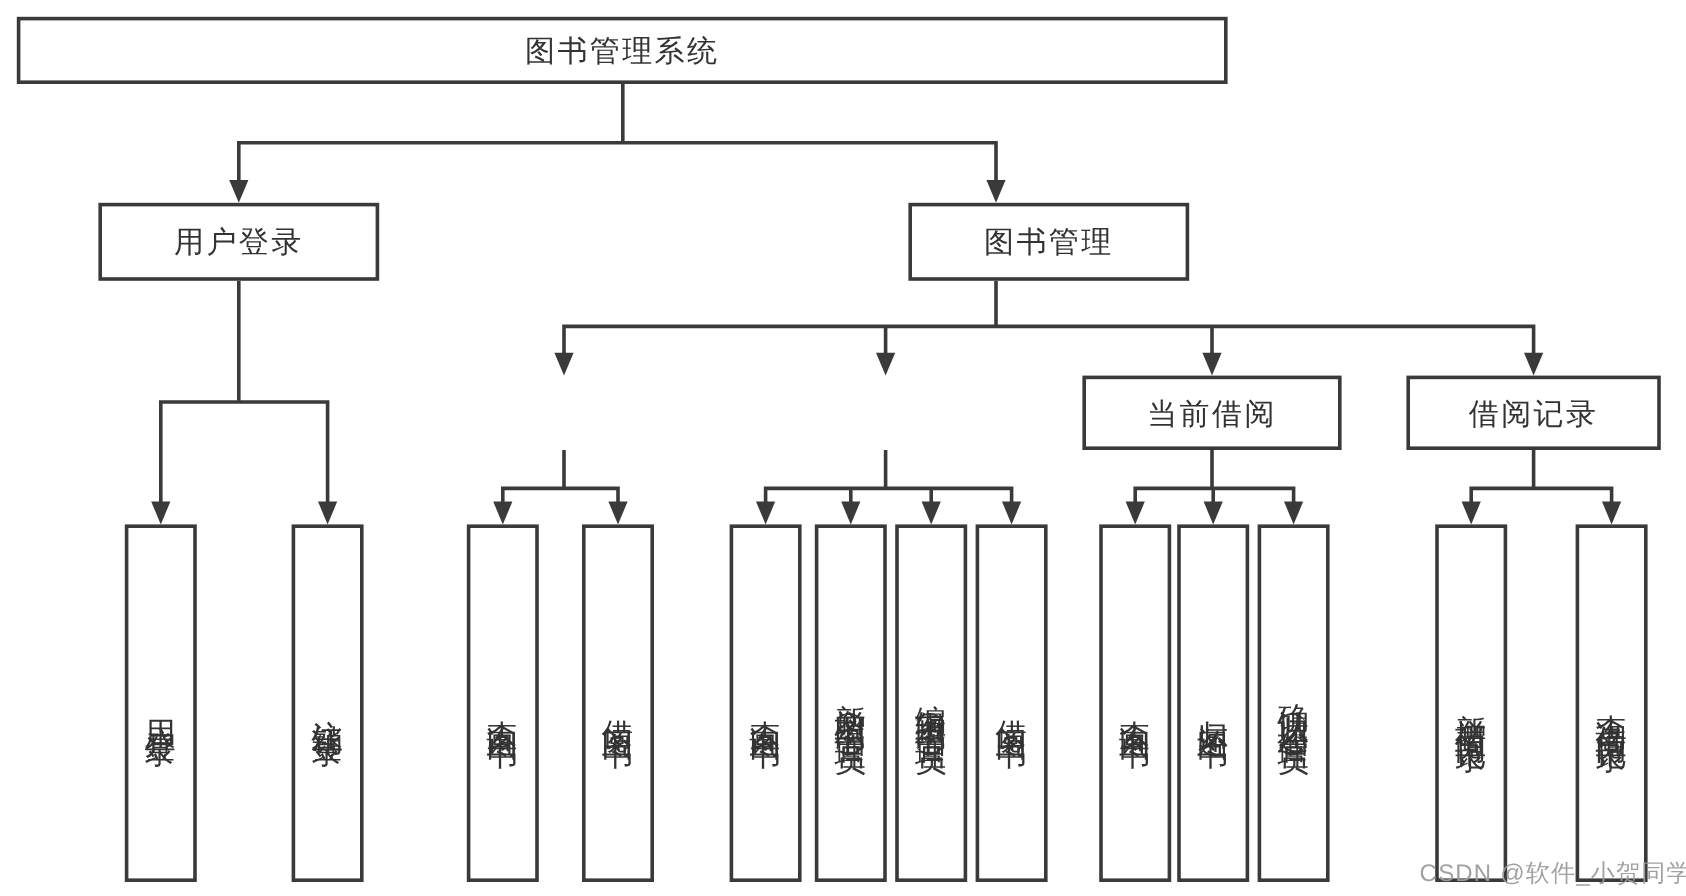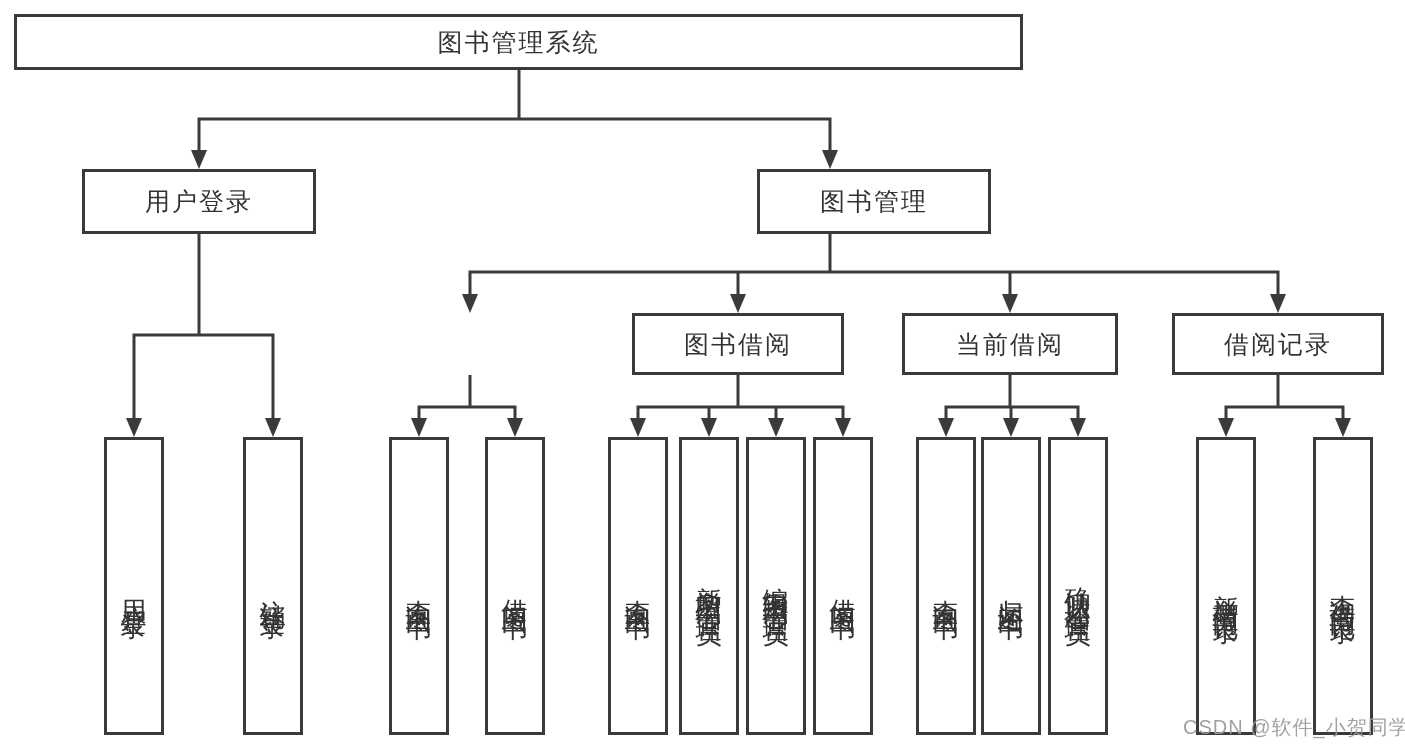--- a/index.html
+++ b/index.html
@@ -97,21 +97,20 @@
       <polygon points="1218,418 1234,418 1226,437"></polygon>
       <polygon points="1335,418 1351,418 1343,437"></polygon>
     </g>
   </svg>
 
   <div class="box hbox" style="left:14px;top:14px;width:1009px;height:56px;">图书管理系统</div>
 
   <div class="box hbox" style="left:82px;top:169px;width:234px;height:65px;">用户登录</div>
   <div class="box hbox" style="left:713px;top:169px;width:234px;height:65px;margin-left:44px;">图书管理</div>
 
-  <div class="box hbox" style="left:632px;top:313px;width:212px;height:62px;">图书借阅</div>
   <div class="box hbox" style="left:902px;top:313px;width:216px;height:62px;">当前借阅</div>
   <div class="box hbox" style="left:1172px;top:313px;width:212px;height:62px;">借阅记录</div>
 
   <div class="box leaf" style="left:104px;">
     <span class="vtext">用户登录</span>
   </div>
   <div class="box leaf" style="left:243px;">
     <span class="vtext">注销登录</span>
   </div>
 

